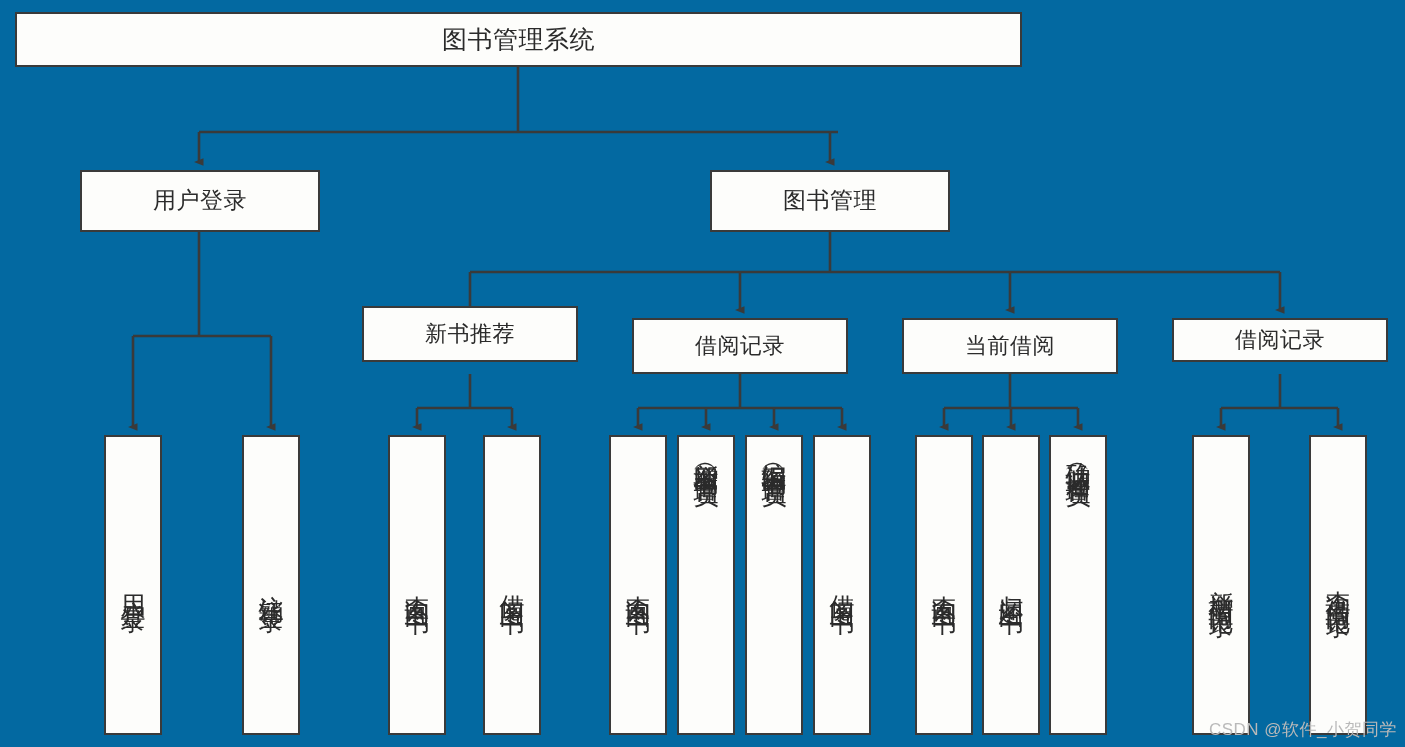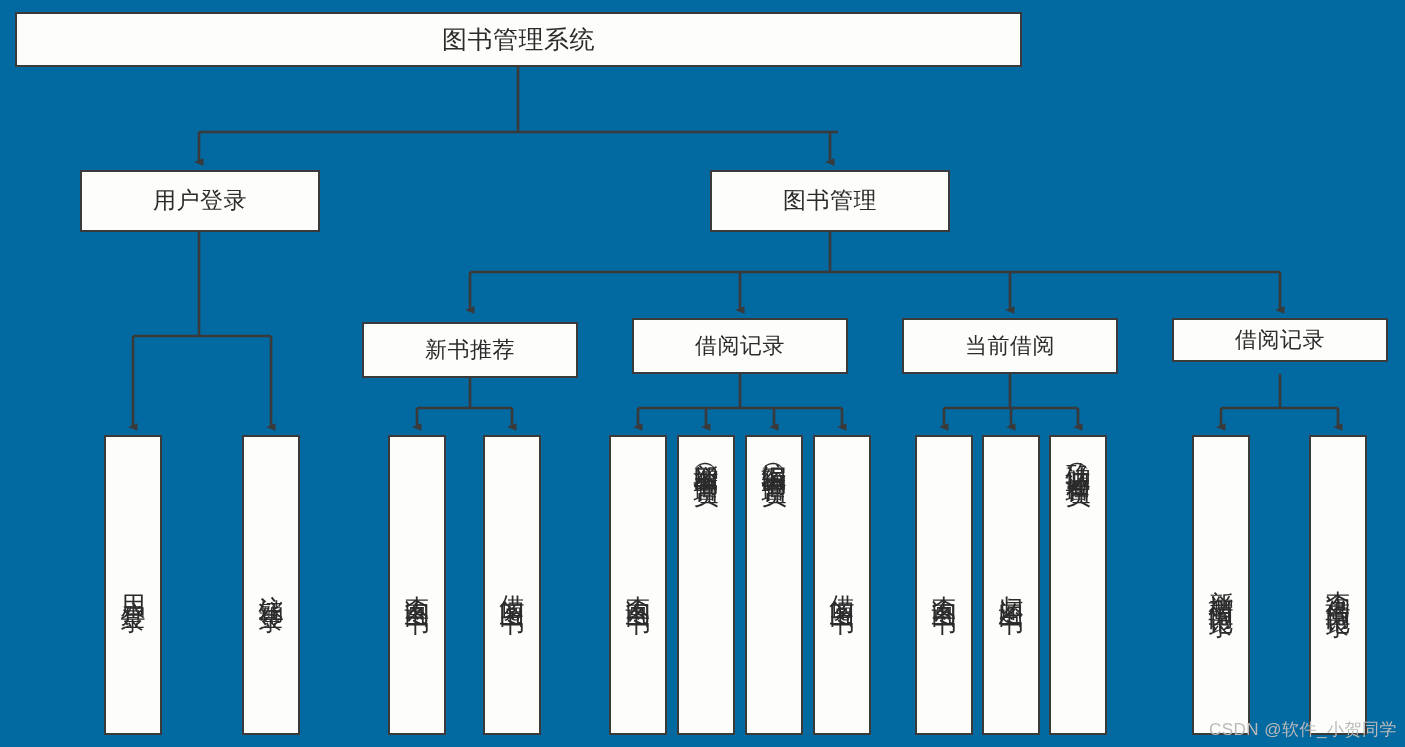--- a/index.html
+++ b/index.html
@@ -142,21 +142,21 @@
     <span class="label">图书管理系统</span>
   </div>
 
   <div class="node h2" style="left:80px; top:170px; width:240px; height:62px;">
     <span class="label">用户登录</span>
   </div>
   <div class="node h2" style="left:710px; top:170px; width:240px; height:62px;">
     <span class="label">图书管理</span>
   </div>
 
-  <div class="node h3" style="left:362px; top:322px; width:216px; height:56px;">
+  <div class="node h3" style="left:362px; top:306px; width:216px; height:56px;">
     <span class="label">新书推荐</span>
   </div>
   <div class="node h3" style="left:632px; top:318px; width:216px; height:56px;">
     <span class="label">借阅记录</span>
   </div>
   <div class="node h3" style="left:902px; top:318px; width:216px; height:56px;">
     <span class="label">当前借阅</span>
   </div>
   <div class="node h3" style="left:1172px; top:318px; width:216px; height:44px;">
     <span class="label">借阅记录</span>

